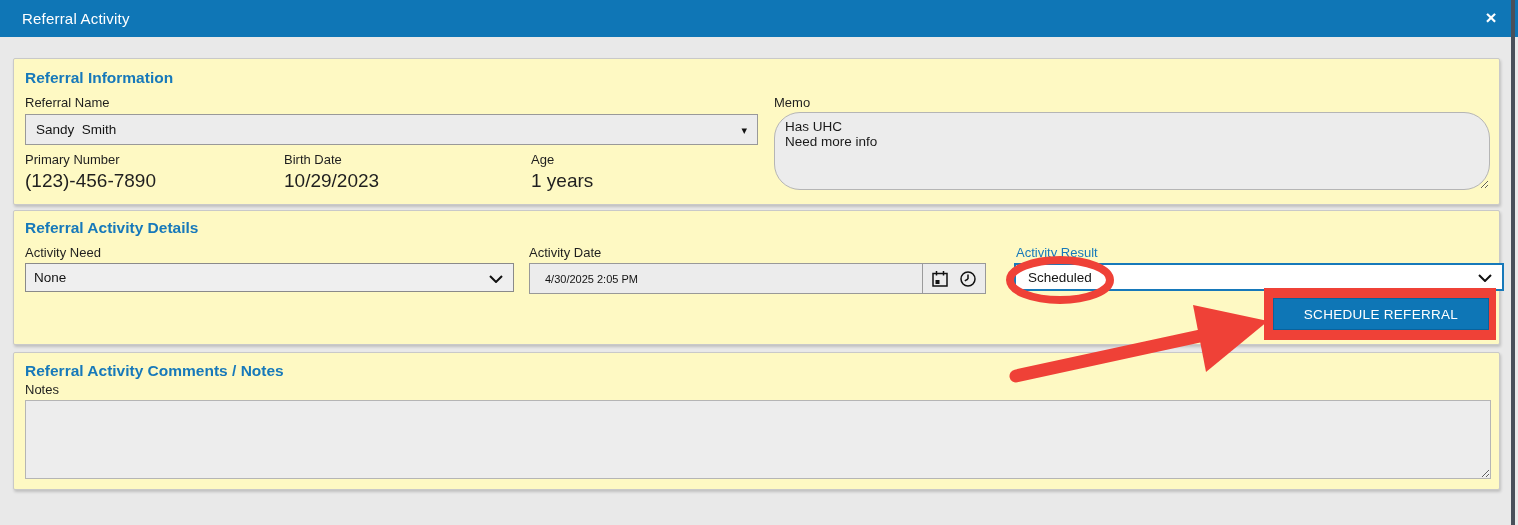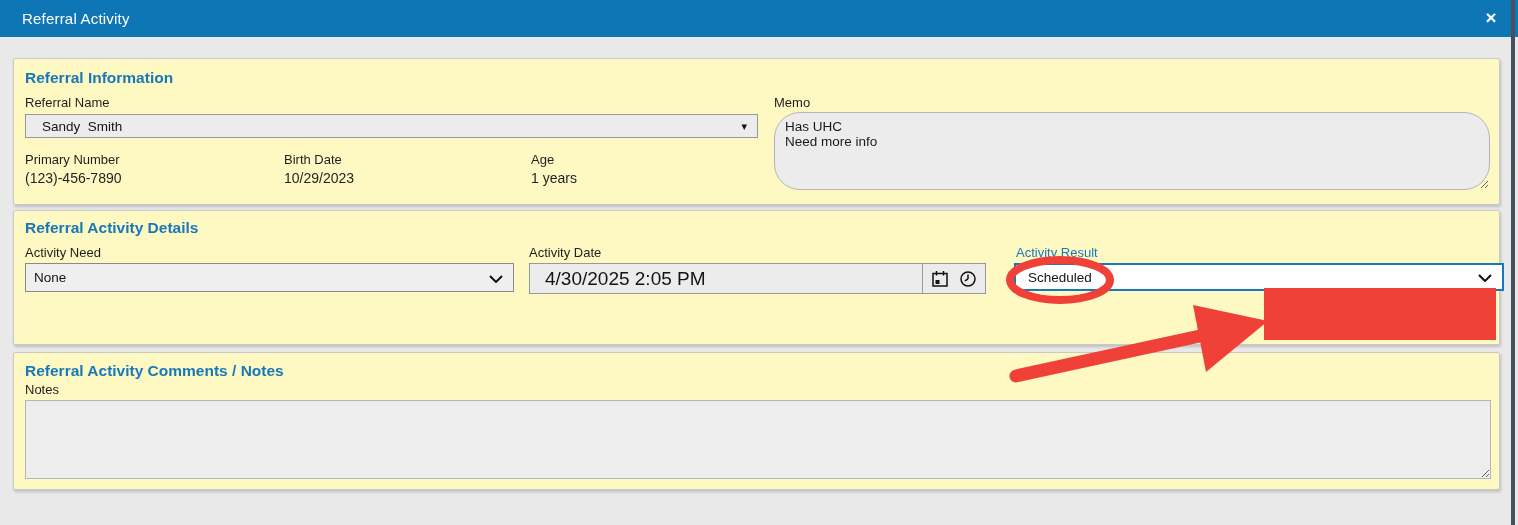--- a/index.html
+++ b/index.html
@@ -34,45 +34,45 @@
   }
   #card-info    { top:58px;  height:147px; }
   #card-details { top:210px; height:135px; }
   #card-notes   { top:352px; height:138px; }
 
   .card h2 {
     position:absolute; left:11px;
     color:#1779ba; font-size:15.5px; font-weight:bold;
   }
   .lbl { position:absolute; font-size:13px; color:#1f1f1f; }
-  .val { position:absolute; font-size:14px; color:#1f1f1f; }
+  .val { position:absolute; font-size:19px; color:#1f1f1f; }
 
   
   .sel {
     position:absolute; background:#ececec; border:1px solid #999999;
     display:flex; align-items:center; cursor:pointer;
   }
   .sel .sel-text { font-size:13.5px; color:#141414; white-space:pre; }
   .sel .arr { position:absolute; right:10px; top:50%; transform:translateY(-50%); }
   .tri { font-size:11px; color:#111; line-height:1; }
 
-  #sel-referral-name { left:11px; top:55px; width:733px; height:24px; padding-left:16px; }
+  #sel-referral-name { left:11px; top:55px; width:733px; height:31px; padding-left:10px; }
   #sel-activity-type { left:11px; top:52px; width:489px; height:29px; padding-left:8px; border-color:#8a8a8a; background:#efefef; }
   #sel-activity-result {
     left:1000px; top:52px; width:490px; height:28px; padding-left:12px;
     background:#ffffff; border:2px solid #1779ba;
   }
 
   
   .datefield {
     position:absolute; left:515px; top:52px; width:457px; height:31px;
     background:#ececec; border:1px solid #999999;
     display:flex; align-items:center;
   }
-  .datefield .dval { font-size:19px; padding-left:15px; color:#141414; }
+  .datefield .dval { font-size:11px; padding-left:15px; color:#141414; }
   .datefield .icon-zone {
     position:absolute; right:0; top:0; height:100%; width:63px;
     border-left:1px solid #9b9b9b; display:flex; align-items:center;
     justify-content:space-evenly;
   }
   .icon-btn { width:20px; height:20px; display:flex; align-items:center; justify-content:center; cursor:pointer; }
 
   
   textarea.box {
     position:absolute; background:#ececec; border:1px solid #b5b5b5;
@@ -174,20 +174,21 @@
   <div class="sel" id="sel-activity-result">
     <span class="sel-text">Scheduled</span>
     <span class="arr">
       <svg width="14" height="8" viewBox="0 0 14 8">
           <polyline points="1,1 7,7 13,1" fill="none" stroke="#111" stroke-width="2"></polyline>
         </svg>
     </span>
   </div>
 
   <div class="red-rect"></div>
+  <button class="schedule-btn">SCHEDULE REFERRAL</button>
 </div>
 
 <div class="card" id="card-notes">
   <h2 style="top:9px;text-align:center;">Referral Activity Comments / Notes</h2>
   <span class="lbl" style="left:11px; top:29px;">Notes</span>
   <textarea class="box" id="notes-box" style=""></textarea>
 </div>
 
 <svg id="annotation-overlay">
   <ellipse cx="1060" cy="280" rx="50" ry="20" fill="none" stroke="#ef4137" stroke-width="8"></ellipse>

